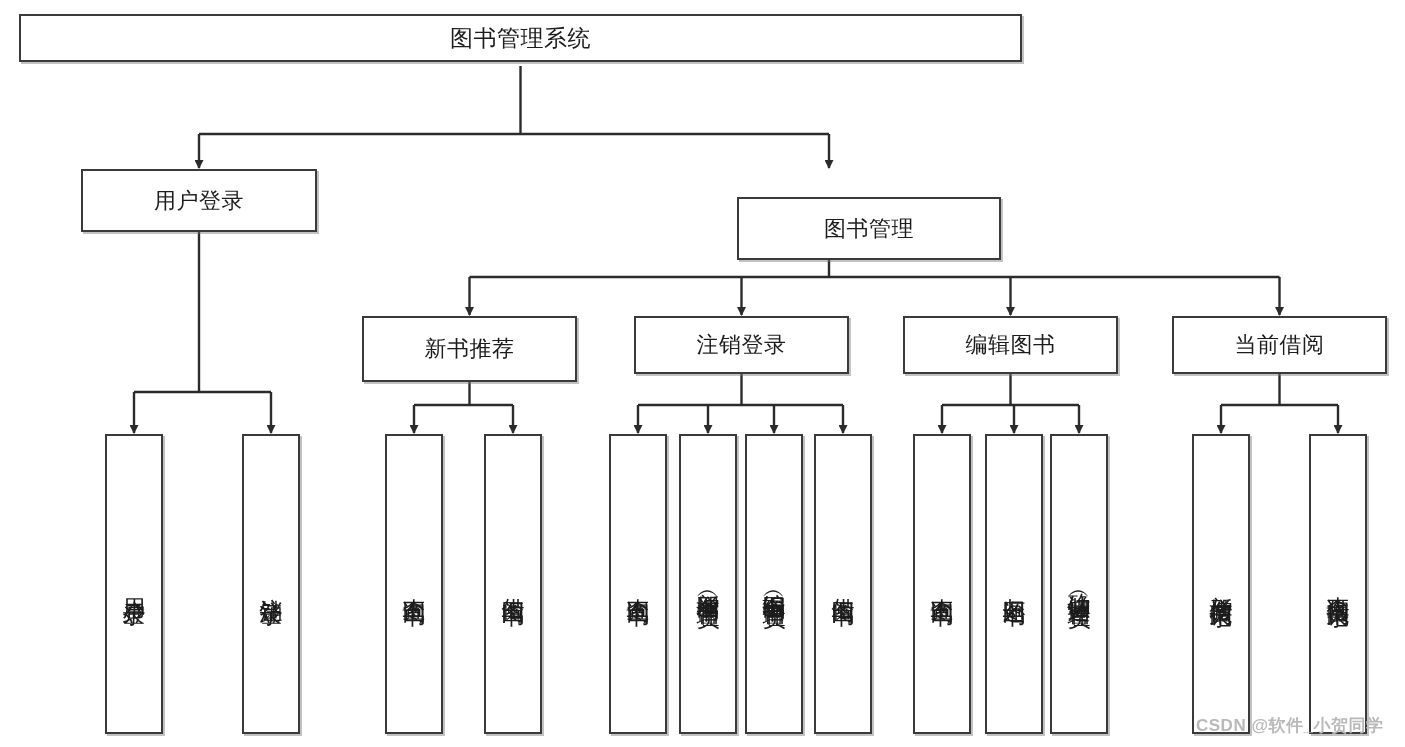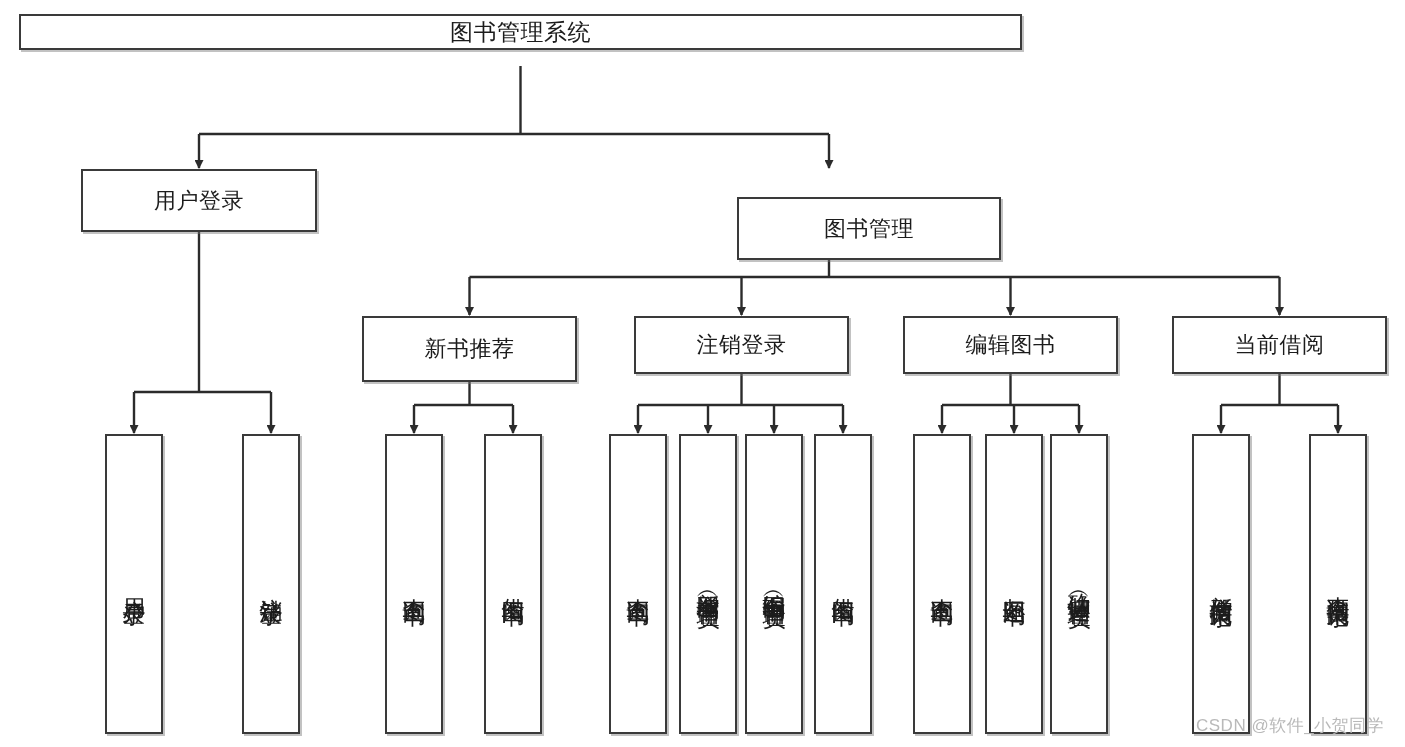--- a/index.html
+++ b/index.html
@@ -56,20 +56,21 @@
   .node.root .node-label {
     font-size: 23px;
   }
   .watermark {
     position: absolute;
     color: #b9b9b9;
     font-size: 17px;
     letter-spacing: 0.5px;
     white-space: nowrap;
     pointer-events: none;
+    font-weight: bold;
   }
 </style>
 </head>
 <body>
 
 <div id="diagram-root">
 
   <svg id="edges-layer" viewBox="0 0 1405 747" xmlns="http://www.w3.org/2000/svg" aria-hidden="true">
     <defs>
       <marker id="arrowhead" markerWidth="9" markerHeight="9" refX="8" refY="4.5" orient="auto" markerUnits="userSpaceOnUse">
@@ -107,21 +108,21 @@
         <line x1="1014" y1="405" x2="1014" y2="433" stroke="#2b2b2b" stroke-width="2.4" marker-end="url(#arrowhead)"></line>
         <line x1="1079" y1="405" x2="1079" y2="433" stroke="#2b2b2b" stroke-width="2.4" marker-end="url(#arrowhead)"></line>
         <line x1="1279.5" y1="374" x2="1279.5" y2="405" stroke="#2b2b2b" stroke-width="2.4"></line>
         <line x1="1221" y1="405" x2="1338" y2="405" stroke="#2b2b2b" stroke-width="2.4"></line>
         <line x1="1221" y1="405" x2="1221" y2="433" stroke="#2b2b2b" stroke-width="2.4" marker-end="url(#arrowhead)"></line>
         <line x1="1338" y1="405" x2="1338" y2="433" stroke="#2b2b2b" stroke-width="2.4" marker-end="url(#arrowhead)"></line>
       </g>
   </svg>
 
   <div id="nodes-layer">
-      <div class="node horizontal root" style="left: 19px; top: 14px; width: 1003px; height: 36px;">
+      <div class="node horizontal root" style="left: 19px; top: 14px; width: 1003px; height: 48px;">
         <span class="node-label">图书管理系统</span>
       </div>
       <div class="node horizontal" style="left: 81px; top: 169px; width: 236px; height: 63px;">
         <span class="node-label">用户登录</span>
       </div>
       <div class="node horizontal" style="left: 737px; top: 169px; width: 264px; height: 63px; margin-top: 28px;">
         <span class="node-label">图书管理</span>
       </div>
       <div class="node horizontal" style="left: 362px; top: 316px; width: 215px; height: 66px;">
         <span class="node-label">新书推荐</span>

